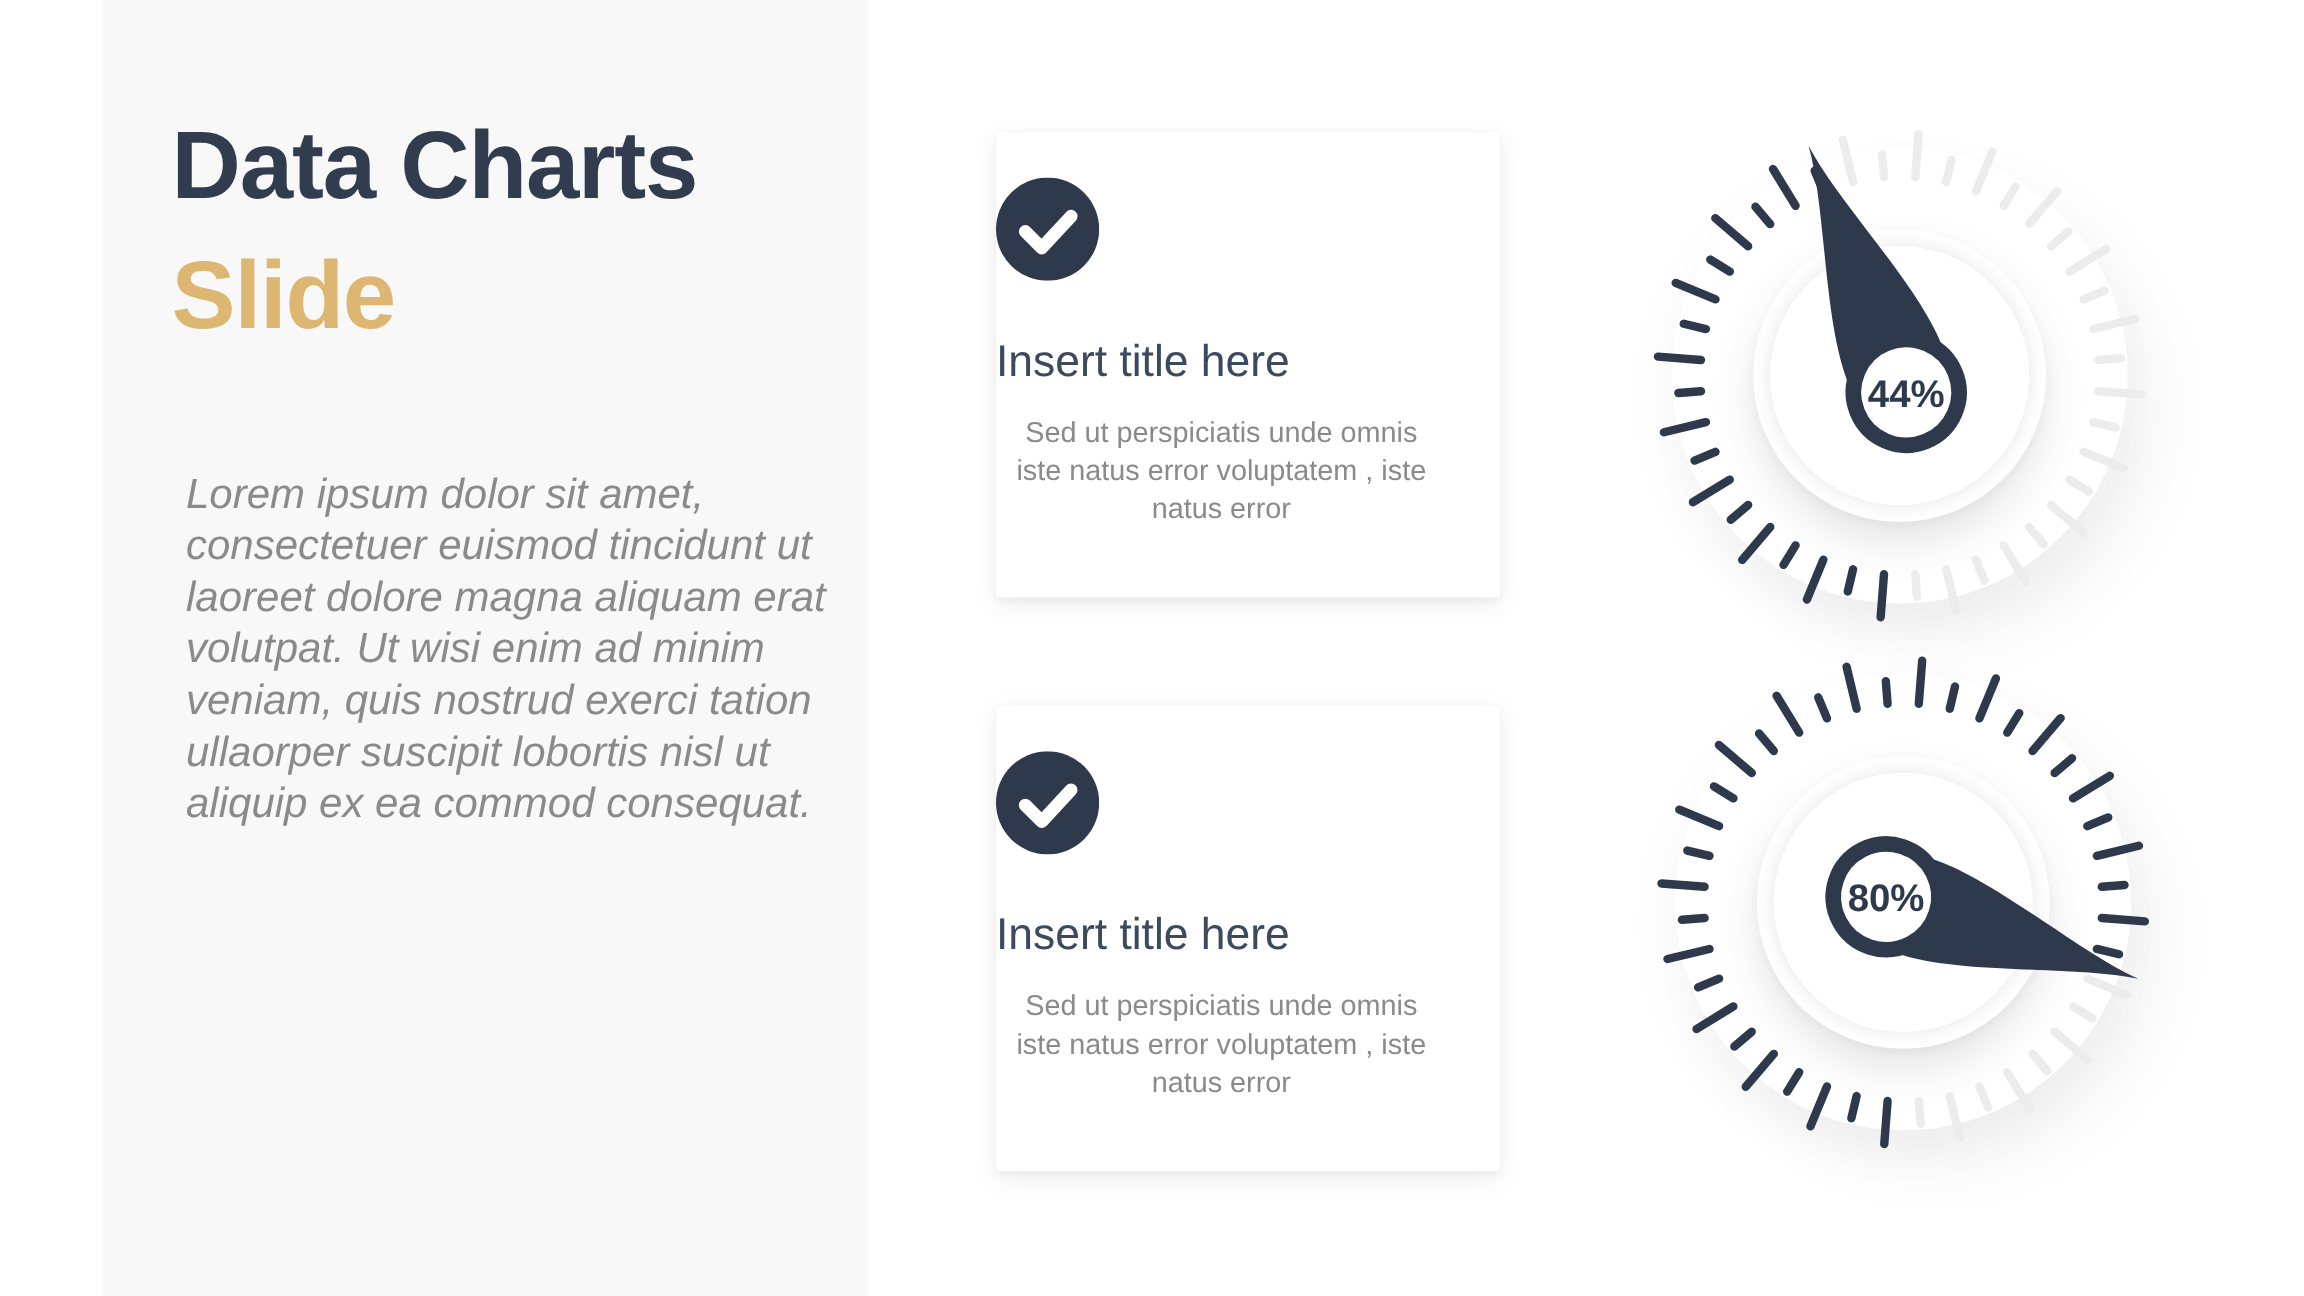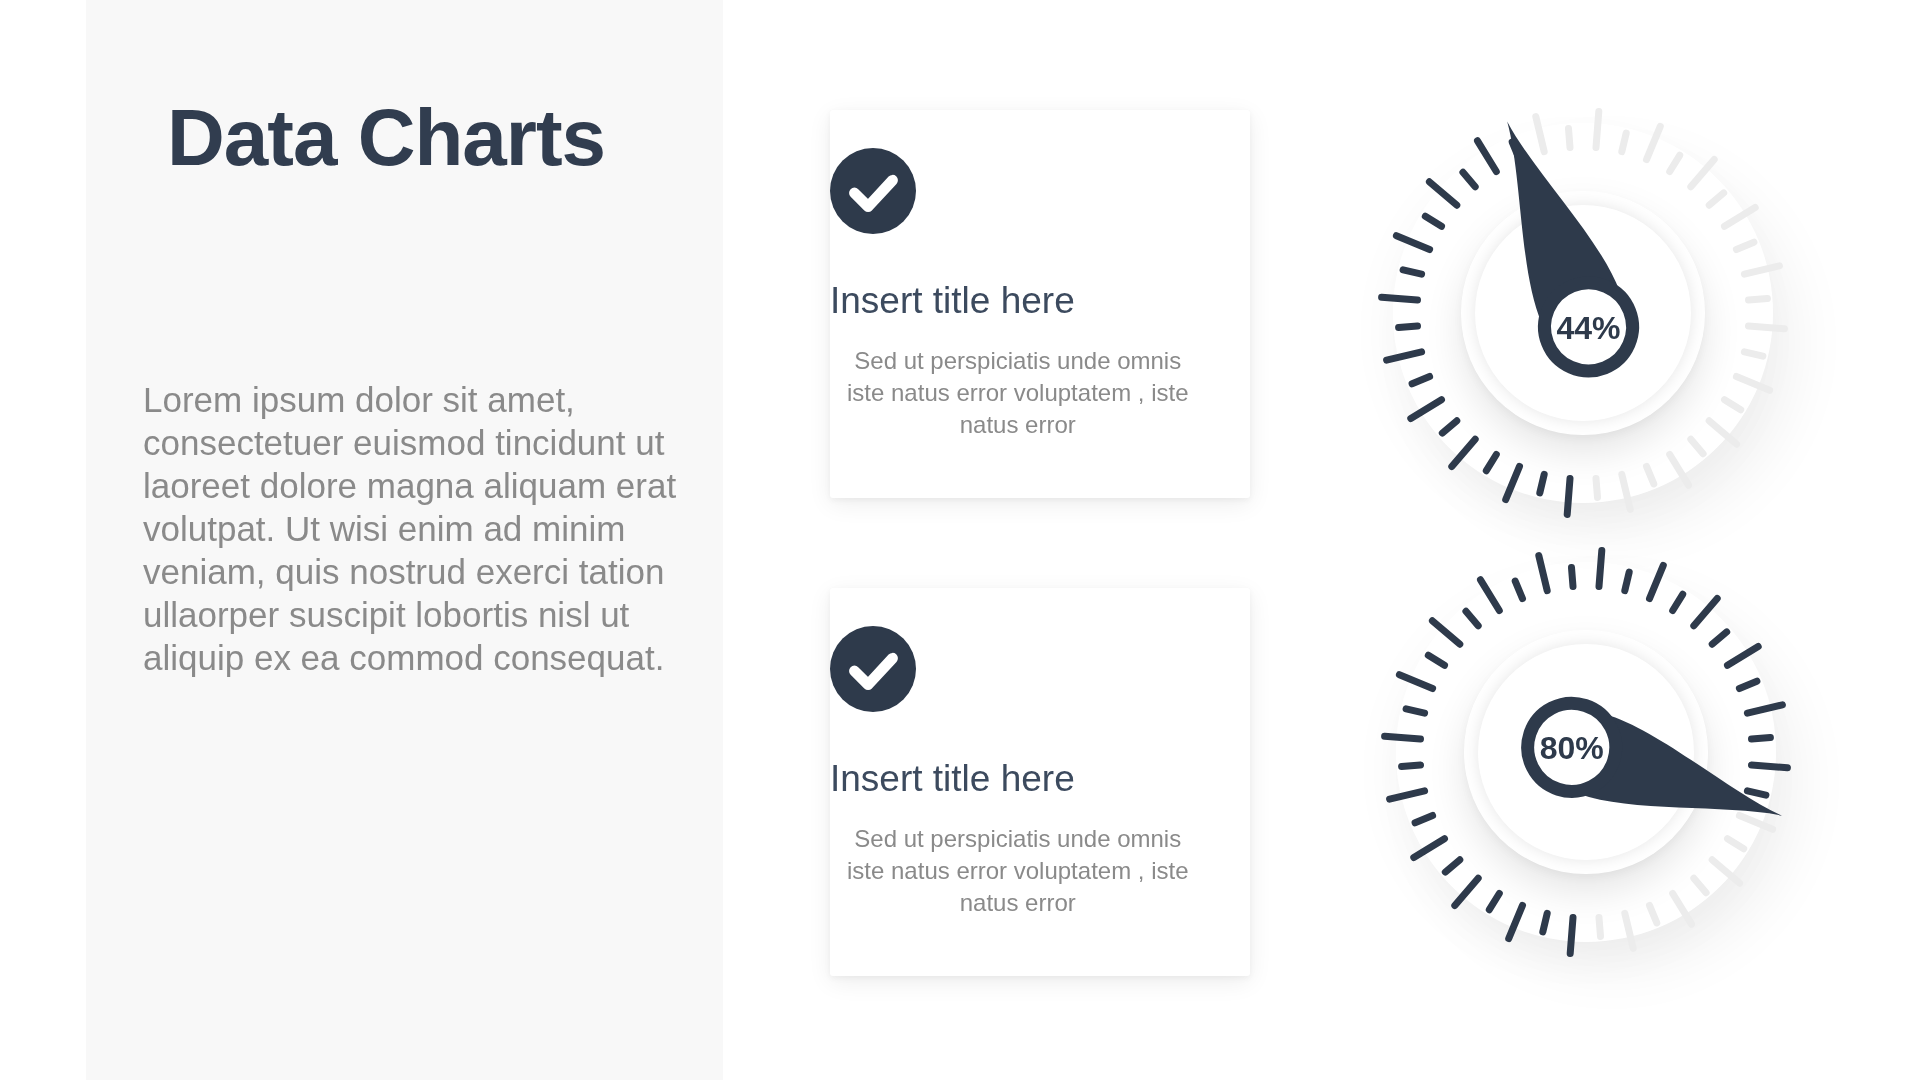--- a/index.html
+++ b/index.html
@@ -2,26 +2,26 @@
 <html><head>
 <meta charset="utf-8">
 <style>
   html,body{margin:0;padding:0;background:#ffffff;}
   .slide{
     position:relative;width:1920px;height:1080px;background:#ffffff;
     font-family:"Liberation Sans",sans-serif;overflow:hidden;
   }
   
   .left-panel{position:absolute;left:86px;top:0;width:637px;height:1080px;background:#F8F8F8;}
-  .slide-title{position:absolute;left:57px;top:84px;font-size:80px;font-weight:bold;line-height:108px;letter-spacing:-1px;margin-left:24px;}
+  .slide-title{position:absolute;left:57px;top:84px;font-size:80px;font-weight:bold;line-height:108px;letter-spacing:-1px;}
   .title-line1{color:#313D4F;}
   .title-line2{color:#DDB671;}
   .body-par{
-    position:absolute;left:57px;width:580px;margin:0;
-    font-size:35px;line-height:43px;color:#8A8A8A;white-space:pre-line;
+    position:absolute;left:57px;width:580px;margin:12px;
+    font-size:35px;line-height:43px;color:#8A8A8A;white-space:pre-line;font-style:italic;
   }
   .par-1{top:378px;}
   .par-2{top:714px;}
 
   
   .card{
     position:absolute;left:830px;width:420px;height:388px;background:#ffffff;border-radius:3px;
     box-shadow:0 6px 24px rgba(0,0,0,0.07), 0 2px 6px rgba(0,0,0,0.05);
     display:flex;flex-direction:column;align-items:flex-start;text-align:center;
   }
@@ -51,20 +51,21 @@
   .gauge-svg{position:absolute;left:0;top:0;}
 </style>
 </head>
 <body>
 
 <div class="slide">
 
   <div class="left-panel">
     <div class="slide-title">
       <div class="title-line1">Data Charts</div>
+      <div class="title-line2">Slide</div>
     </div>
     <p class="body-par par-1">Lorem ipsum dolor sit amet,
 consectetuer euismod tincidunt ut
 laoreet dolore magna aliquam erat
 volutpat. Ut wisi enim ad minim
 veniam, quis nostrud exerci tation
 ullaorper suscipit lobortis nisl ut
 aliquip ex ea commod consequat.</p>
   </div>
 

